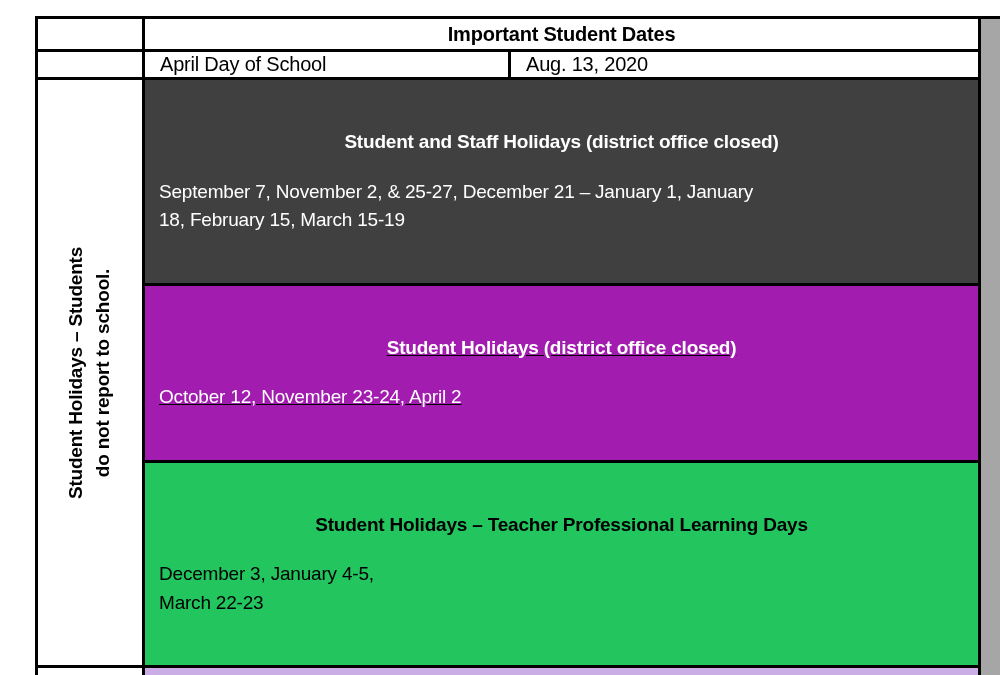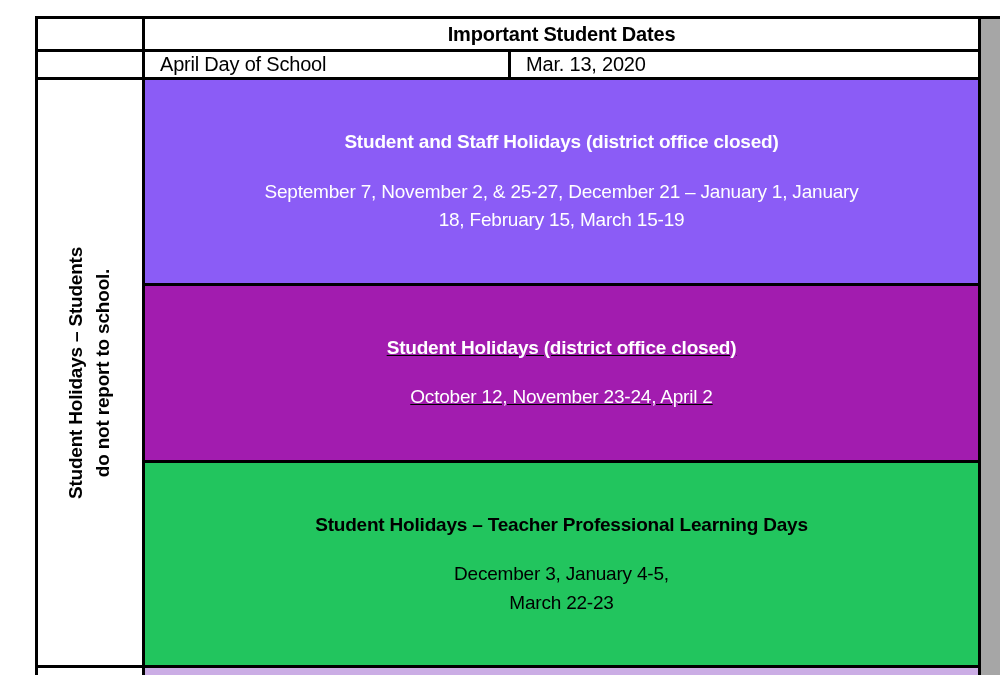--- a/index.html
+++ b/index.html
@@ -70,21 +70,21 @@
   td.section {
     vertical-align: top;
     padding: 4px 14px 4px 14px;
   }
   .section-title {
     text-align: center;
     font-weight: bold;
     line-height: 1.45;
   }
   .section-dates {
-    text-align: center;
+    text-align: left;
     line-height: 1.5;
   }
   .vertical-cell {
     position: relative;
     background: #ffffff;
   }
   .vertical-text {
     position: absolute;
     top: 50%; left: 50%;
     width: 392px;
@@ -113,29 +113,29 @@
 
     <tbody>
         <tr class="r1">
       <td class="empty"></td>
       <td colspan="2" class="title-cell">Important Student Dates</td>
     </tr>
 
     <tr class="r2">
       <td class="empty"></td>
       <td class="label-cell">April Day of School</td>
-      <td class="value-cell">Mar. 13, 2020</td>
+      <td class="value-cell">Aug. 13, 2020</td>
     </tr>
 
     <tr class="r3">
       <td class="vertical-cell" rowspan="3">
         <div class="vertical-text">Student Holidays – Students
 do not report to school.</div>
       </td>
-      <td colspan="2" class="section" style="background-color: #8b5cf6;">
+      <td colspan="2" class="section" style="background-color: #404040;">
         <div style="color: rgb(255, 255, 255);">
           <div class="section-title">Student and Staff Holidays (district office closed)</div>
           <div class="section-dates">September 7, November 2, &amp; 25-27, December 21 – January 1, January
 18, February 15, March 15-19</div>
         </div>
       </td>
     </tr>
 
     <tr class="r4">
       <td colspan="2" class="section" style="background-color: #a21caf; text-decoration: underline;">

